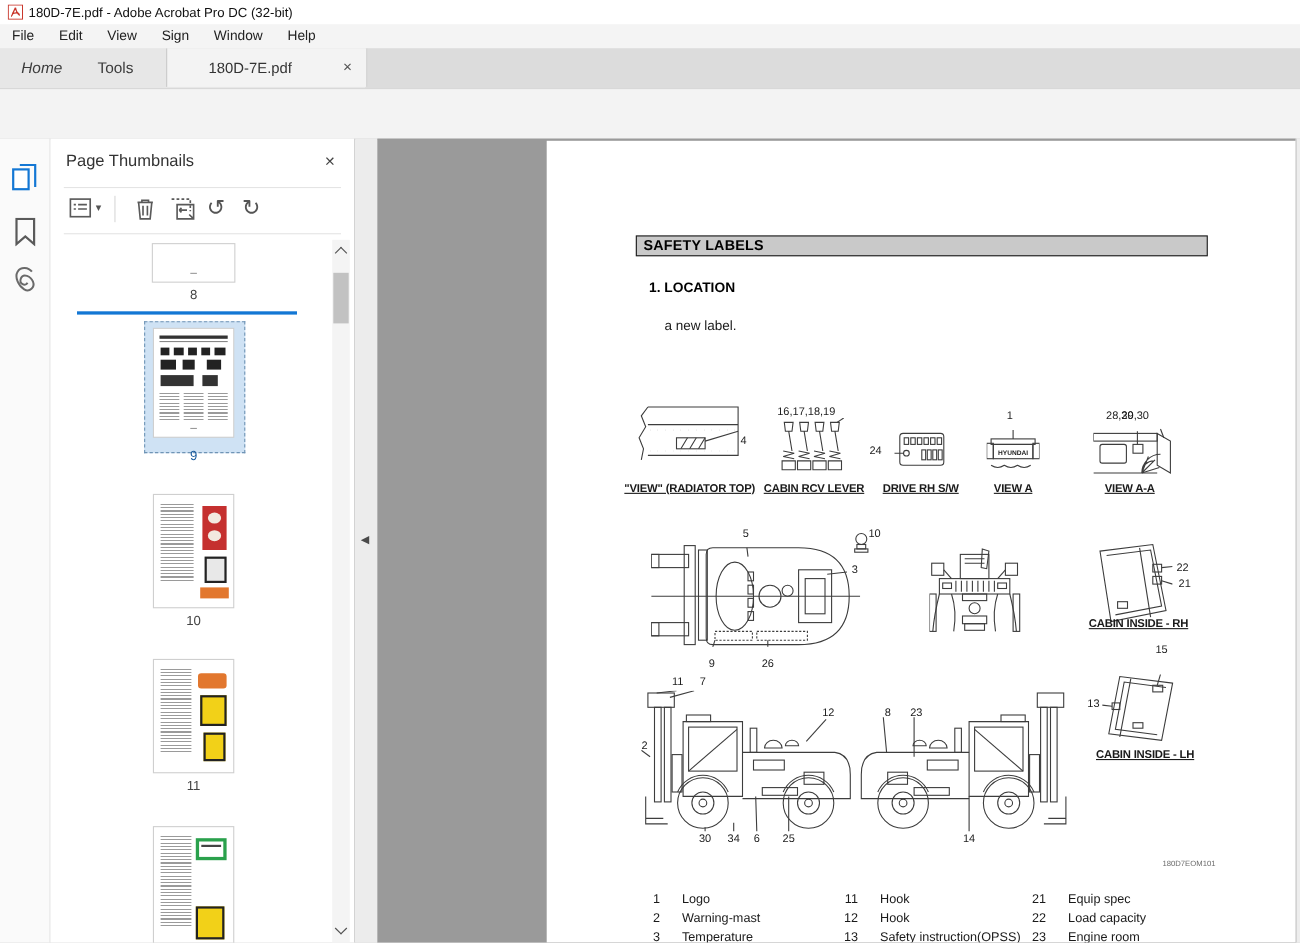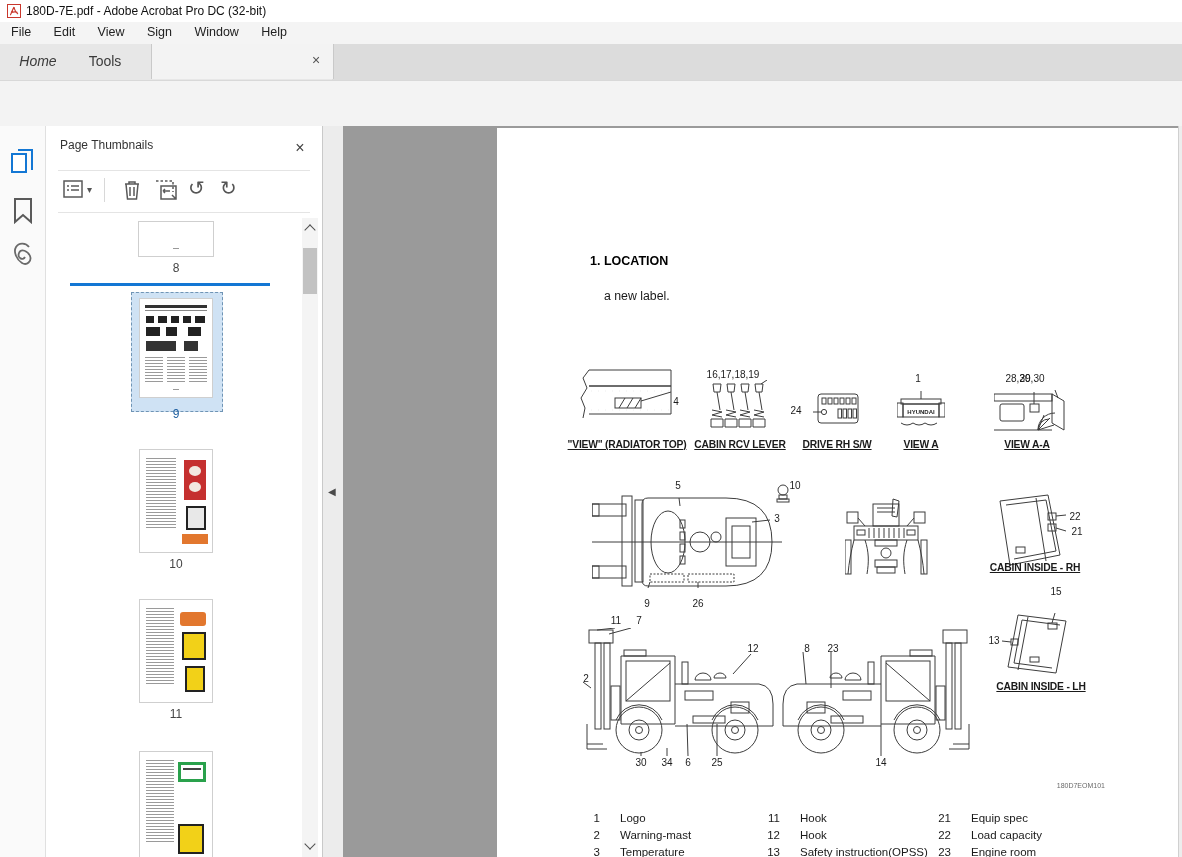--- a/index.html
+++ b/index.html
@@ -28,21 +28,21 @@
            font-size:12.5px;color:#222;text-align:center;line-height:20px;}
   #pagetotal{left:543px;top:96px;font-size:12.5px;color:#333;}
   #zoomval{left:788px;top:96px;font-size:12.5px;color:#333;}
   #zoomcaret{left:836px;top:95px;font-size:10px;color:#555;}
   #zoomunderline{left:782px;top:113px;width:74px;height:1px;background:#9a9a9a;}
   .caret2{position:absolute;font-size:10px;color:#555;}
   
   #sidebar{left:0;top:126px;width:45px;height:731px;background:#fafafa;border-right:1px solid #e0e0e0;}
   
   #panel{left:46px;top:126px;width:276px;height:731px;background:#ffffff;border-right:1px solid #c9c9c9;}
-  #panel-title{left:14px;top:12px;font-size:12px;color:#333;}
+  #panel-title{left:14px;top:12px;font-size:15px;color:#333;}
   #panel-close{left:244px;top:12px;width:20px;height:20px;font-size:16px;color:#444;text-align:center;line-height:19px;}
   #panel-toolbar-sep{left:12px;top:44px;width:252px;height:1px;background:#e4e4e4;}
   #panel-sep2{left:12px;top:86px;width:252px;height:1px;background:#e4e4e4;}
   .pico{position:absolute;top:52px;}
   .glyphbtn{position:absolute;top:50px;font-size:20px;color:#555;}
   #pt-divider{left:58px;top:52px;width:1px;height:24px;background:#d8d8d8;}
   
   .thumbpage{position:absolute;background:#fff;box-shadow:0 0 0 1px #cfcfcf;overflow:hidden;}
   .thumblabel{position:absolute;width:72px;text-align:center;font-size:12px;color:#444;}
   .tlines{position:absolute;background:repeating-linear-gradient(to bottom,#9a9a9a 0px,#9a9a9a 1px,transparent 1px,transparent 3px);}
@@ -97,20 +97,21 @@
     <span class="menuitem">Window</span>
     <span class="menuitem">Help</span>
   </div>
 </div>
 
 <div class="abs" id="tabbar">
   <div class="abs right"></div>
   <div class="apptab" id="tab-home">Home</div>
   <div class="apptab" id="tab-tools">Tools</div>
   <div class="apptab" id="tab-doc">
+    <span class="lbl">180D-7E.pdf</span>
     <span class="x">×</span>
   </div>
 </div>
 
 <div class="abs" id="toolbar">
   <svg class="tico" style="left:15px" viewBox="0 0 22 22">
     <path class="ticon" style="stroke:#b9b9b9" d="M3,3 H16 L19,6 V19 H3 Z M6,3 V8 H14 V3 M6,19 V12 H16 V19"></path>
   </svg>
   <svg class="tico" style="left:58px" viewBox="0 0 22 22">
     <path class="ticon" d="M11,2 L13.6,8.2 L20,8.6 L15,12.8 L16.8,19 L11,15.4 L5.2,19 L7,12.8 L2,8.6 L8.4,8.2 Z"></path>
@@ -283,20 +284,21 @@
   </div>
 </div>
 
 <div class="abs" id="collapse">
   <div class="arr">◀</div>
 </div>
 
 <div class="abs" id="docarea">
   <div id="page">
 
+    <div id="safety-header">SAFETY LABELS</div>
     <div id="sec-heading">1. LOCATION</div>
     <div class="bodyline" style="top:161px">a new label.</div>
 
     <svg class="fig" style="left:78px;top:236px" width="105" height="72">
       <polyline points="14,6 8,14 12,24 6,34 10,44 8,54"></polyline>
       <path d="M14,6 H96 V22 H14 M14,22 H96 V50 H14"></path>
       <path d="M16,27 h0.1 M23,27 h0.1 M30,27 h0.1 M37,27 h0.1 M44,27 h0.1 M51,27 h0.1 M58,27 h0.1 M65,27 h0.1 M72,27 h0.1 M79,27 h0.1 M86,27 h0.1 M93,27 h0.1" stroke-width="2.4"></path>
       <path d="M16,46 h0.1 M23,46 h0.1 M30,46 h0.1 M37,46 h0.1 M44,46 h0.1 M51,46 h0.1 M58,46 h0.1 M65,46 h0.1 M72,46 h0.1 M79,46 h0.1 M86,46 h0.1 M93,46 h0.1" stroke-width="2.4"></path>
       <rect x="40" y="34" width="26" height="10"></rect>
       <path d="M44,44 l6,-10 M52,44 l6,-10 M60,44 l6,-10"></path>

